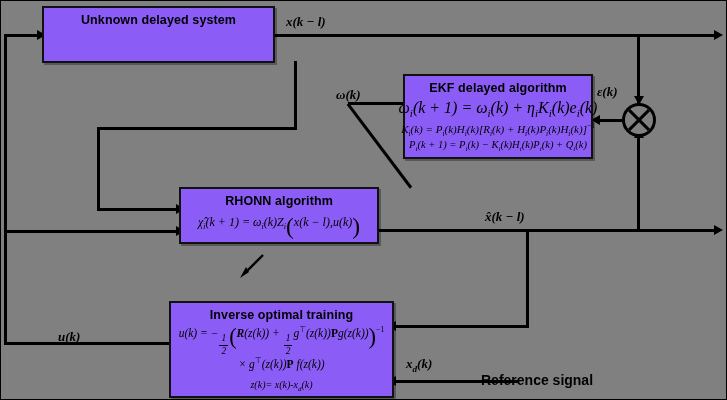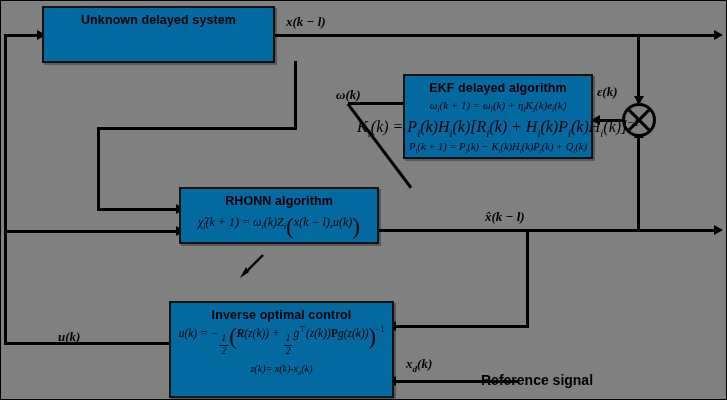--- a/index.html
+++ b/index.html
@@ -8,21 +8,21 @@
     width:727px;height:400px;
     background:#808080;
     border:1px solid #000;
     box-sizing:border-box;
     overflow:hidden;
     font-family:"Liberation Sans", sans-serif;
   }
   
   .block{
     position:absolute;
-    background:#0369a1;
+    background:#8b5cf6;
     border:2px solid #111;
     box-sizing:border-box;
     display:flex;
     flex-direction:column;
     align-items:center;
     justify-content:flex-start;
     padding:5px 6px 4px 6px;
     box-shadow:2px 2px 0 rgba(0,0,0,.30);
   }
   .block .btitle{
@@ -140,49 +140,52 @@
     <line x1="26" y1="2" x2="8" y2="20" stroke="#000" stroke-width="2.4"></line>
     <polygon points="3,25 12,19 9,14" fill="#000"></polygon>
   </svg>
 
   <div class="block" style="left:41px;top:5px;width:233px;height:57px;">
     <div class="btitle">Unknown delayed system</div>
   </div>
 
   <div class="block" style="left:402px;top:73px;width:190px;height:85px;">
     <div class="btitle">EKF delayed algorithm</div>
-    <div class="eq" style="font-size:11px;text-align:right;">
+    <div class="eq" style="font-size:16px;text-align:right;">
       ω<sub>i</sub>(k + 1) = ω<sub>i</sub>(k) + η<sub>i</sub>K<sub>i</sub>(k)e<sub>i</sub>(k)
     </div>
-    <div class="eq" style="font-size:16px;text-align:center;">
+    <div class="eq" style="font-size:11px;text-align:center;">
       K<sub>i</sub>(k) = P<sub>i</sub>(k)H<sub>i</sub>(k)[R<sub>i</sub>(k) + H<sub>i</sub>(k)P<sub>i</sub>(k)H<sub>i</sub>(k)]<sup>−1</sup>
     </div>
     <div class="eq" style="font-size:10.5px;">
       P<sub>i</sub>(k + 1) = P<sub>i</sub>(k) − K<sub>i</sub>(k)H<sub>i</sub>(k)P<sub>i</sub>(k) + Q<sub>i</sub>(k)
     </div>
   </div>
 
   <div class="block" style="left:178px;top:186px;width:200px;height:57px;">
     <div class="btitle">RHONN algorithm</div>
     <div class="eq" style="font-size:12px;margin-top:4px;">
       χ̂<sub>i</sub>(k + 1) = ω<sub>i</sub>(k)Z<sub>i</sub><span class="bigparen">(</span>x(k − l),u(k)<span class="bigparen">)</span>
     </div>
   </div>
 
   <div class="block" style="left:168px;top:300px;width:225px;height:97px;">
-    <div class="btitle">Inverse optimal control</div>
+    <div class="btitle">Inverse optimal training</div>
     <div class="eq" style="font-size:11.5px;">
       u(k) = −<span class="frac">
           <span class="num">1</span>
           <span class="den">2</span>
         </span><span class="bigparen">(</span><span class="bfi">R</span>(z(k)) + <span class="frac">
           <span class="num">1</span>
           <span class="den">2</span>
         </span>g<sup>⊤</sup>(z(k))<span class="bf">P</span>g(z(k))<span class="bigparen">)</span><sup>−1</sup>
     </div>
+    <div class="eq" style="font-size:11.5px;">
+      × g<sup>⊤</sup>(z(k))<span class="bf">P</span> f(z(k))
+    </div>
     <div class="eq" style="font-size:10px;margin-top:6px;">
       z(k)= x(k)-x<sub>d</sub>(k)
     </div>
   </div>
 
   <div class="sig" style="left:285px;top:13px;">x(k − l)</div>
 
   <div class="sig" style="left:335px;top:86px;">ω(k)</div>
 
   <div class="sig" style="left:596px;top:83px;">ε(k)</div>

